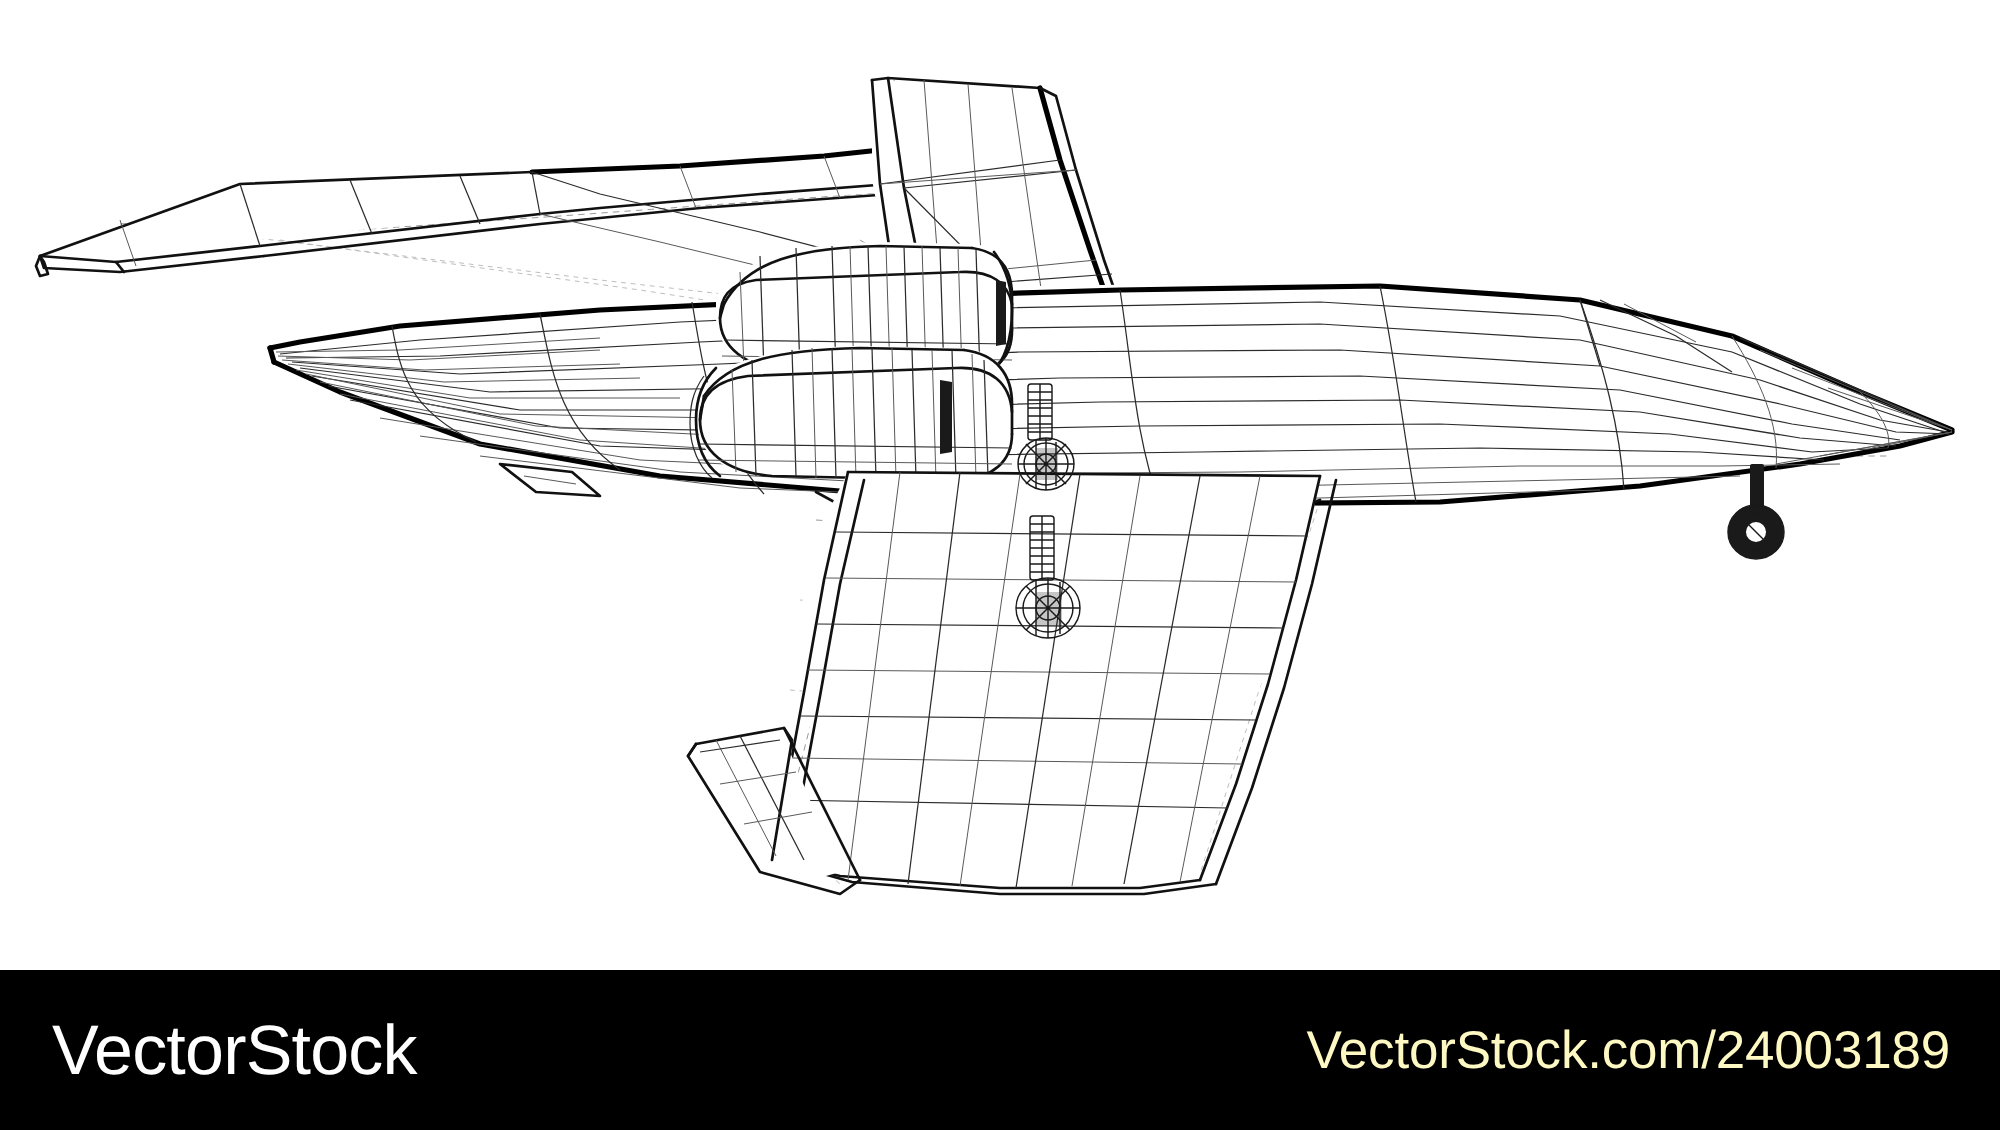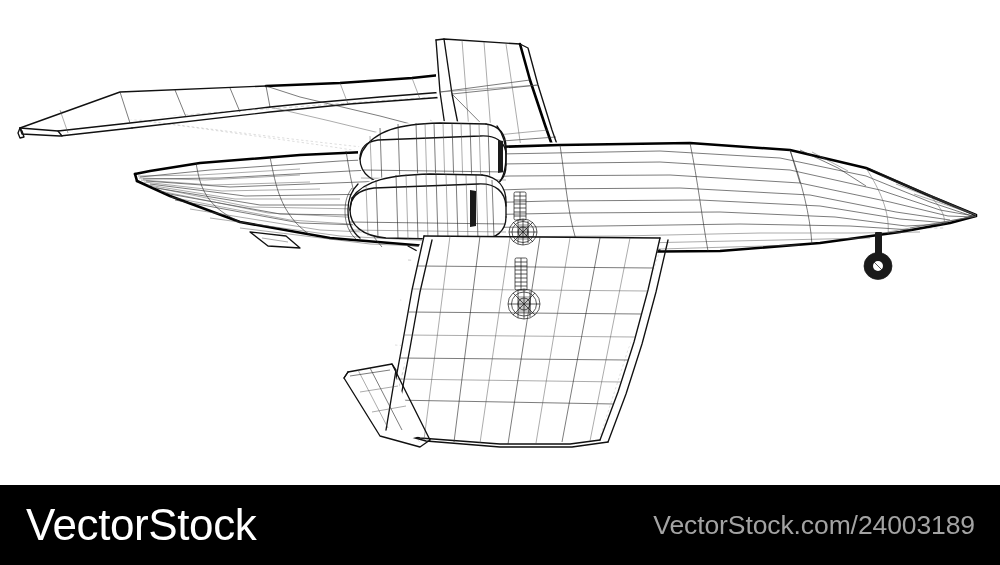--- a/index.html
+++ b/index.html
@@ -48,28 +48,28 @@
     height: 80px;
     background: #000000;
     display: flex;
     align-items: center;
     justify-content: space-between;
     box-sizing: border-box;
     padding: 0 25px 0 26px;
   }
   #brand {
     color: #ffffff;
-    font-size: 44px;
+    font-size: 35px;
     font-weight: 400;
     letter-spacing: -0.4px;
     line-height: 1;
     white-space: nowrap;
   }
   #watermark-url {
-    color: #a3a3a3;
+    color: #fef9c3;
     font-size: 26.5px;
     font-weight: 400;
     letter-spacing: -0.1px;
     line-height: 1;
     white-space: nowrap;
   }
 </style>
 </head>
 <body>
 

